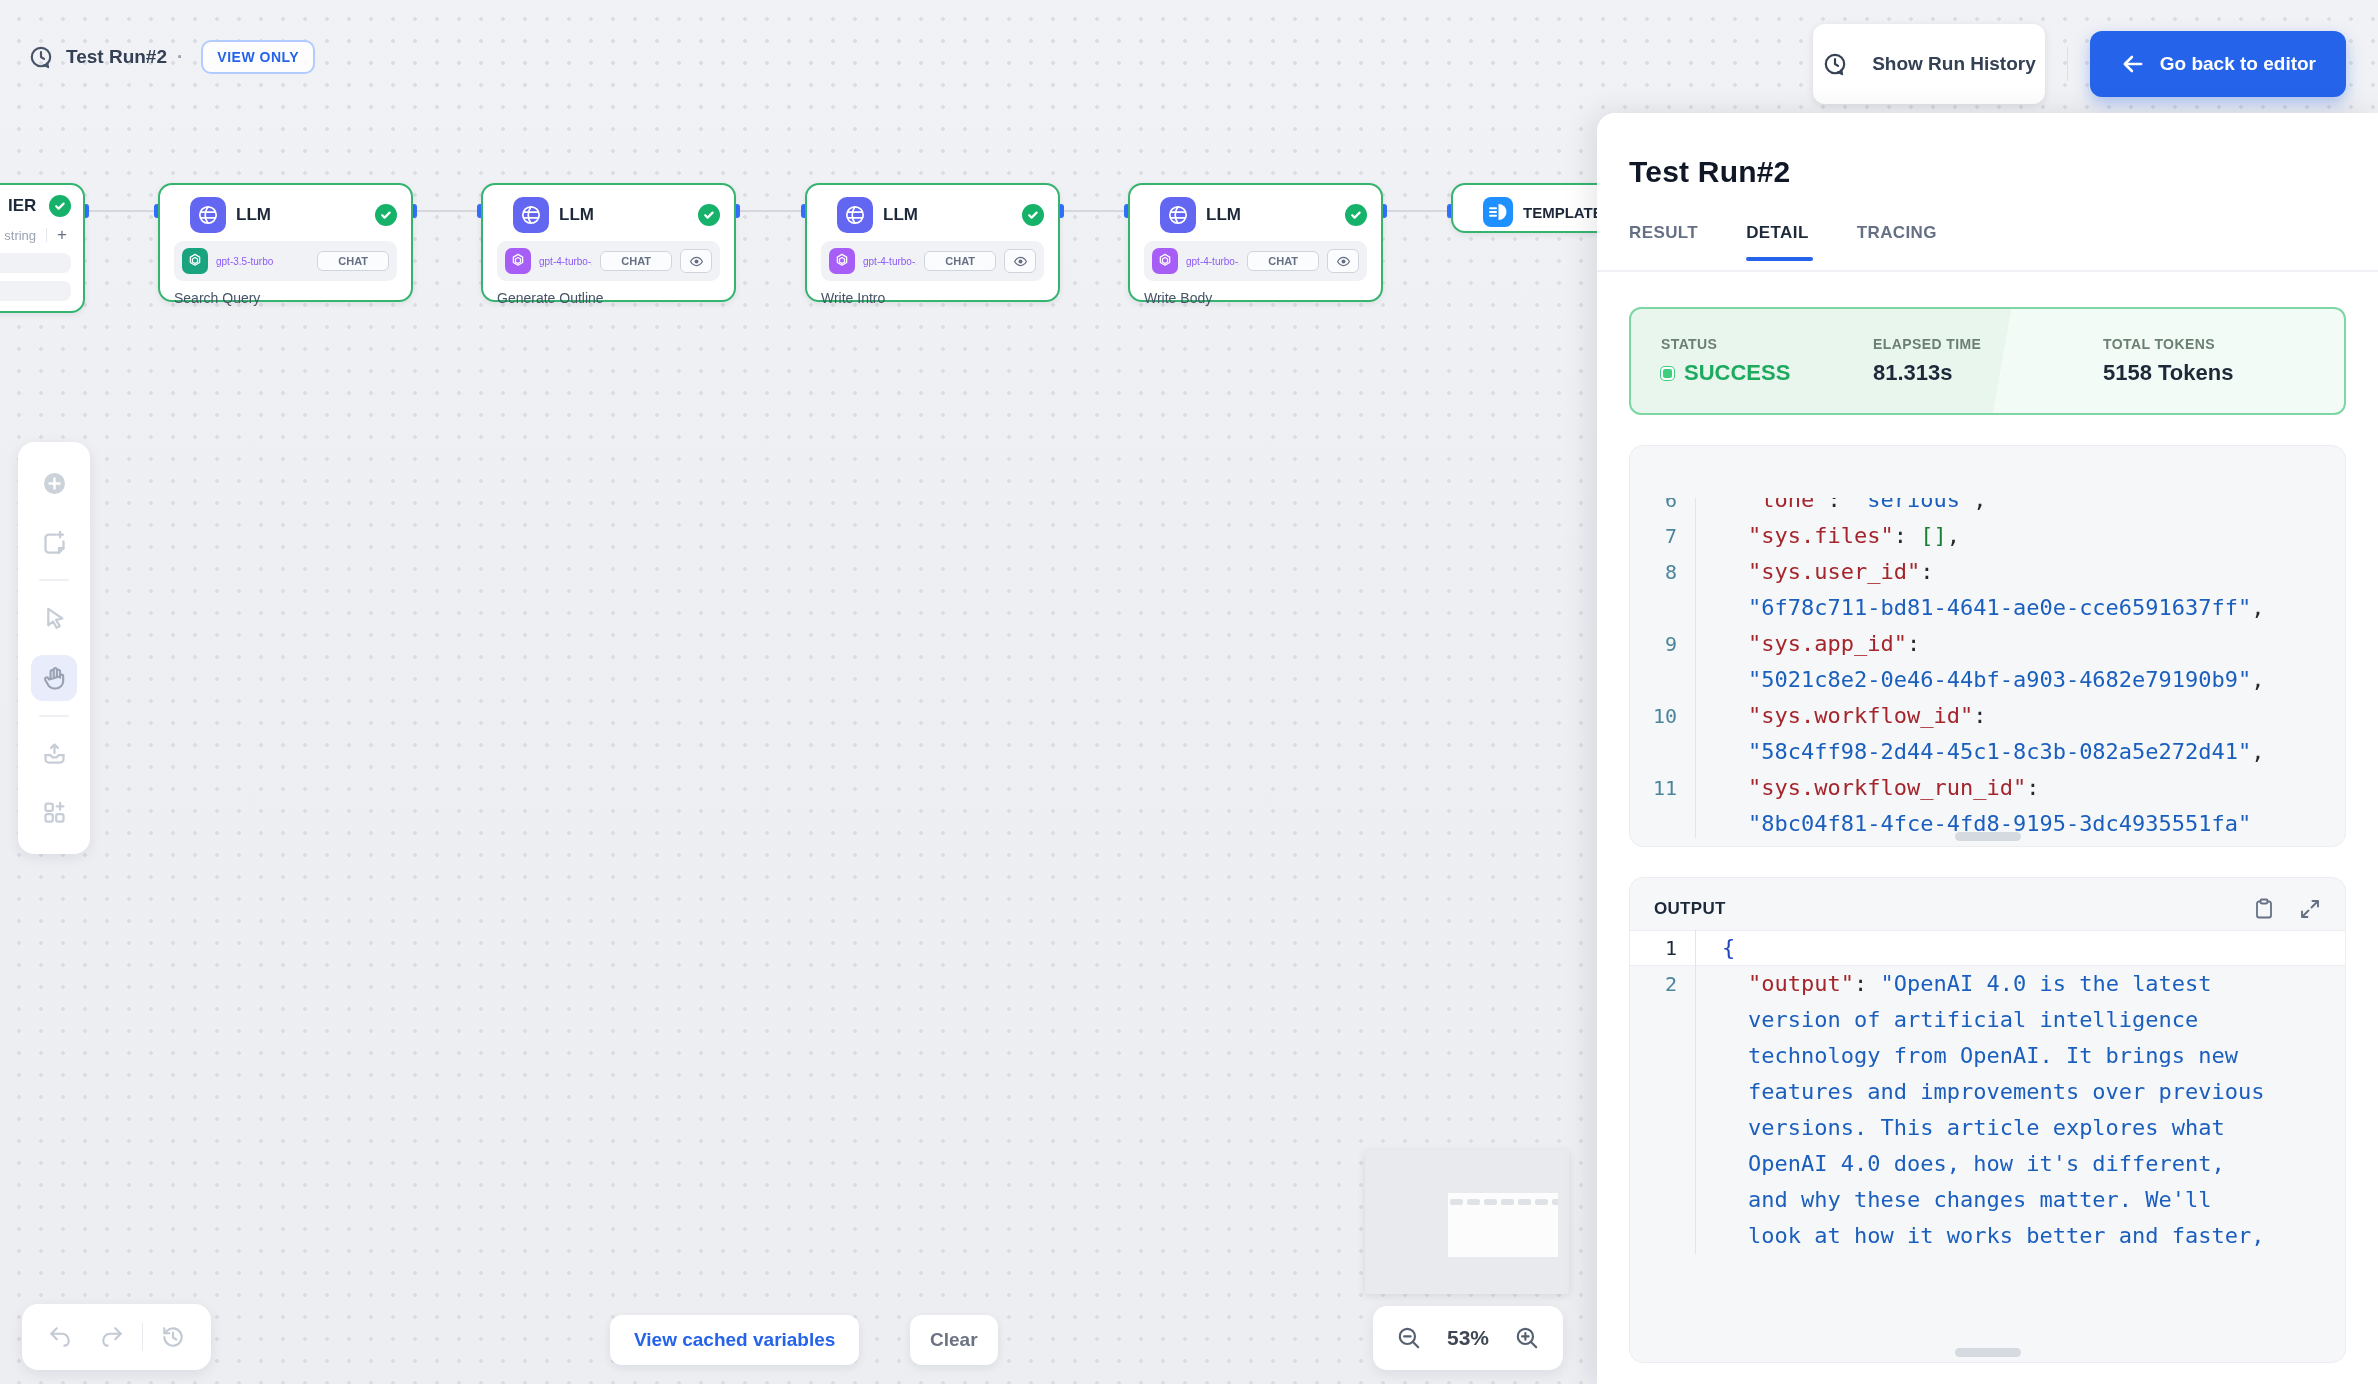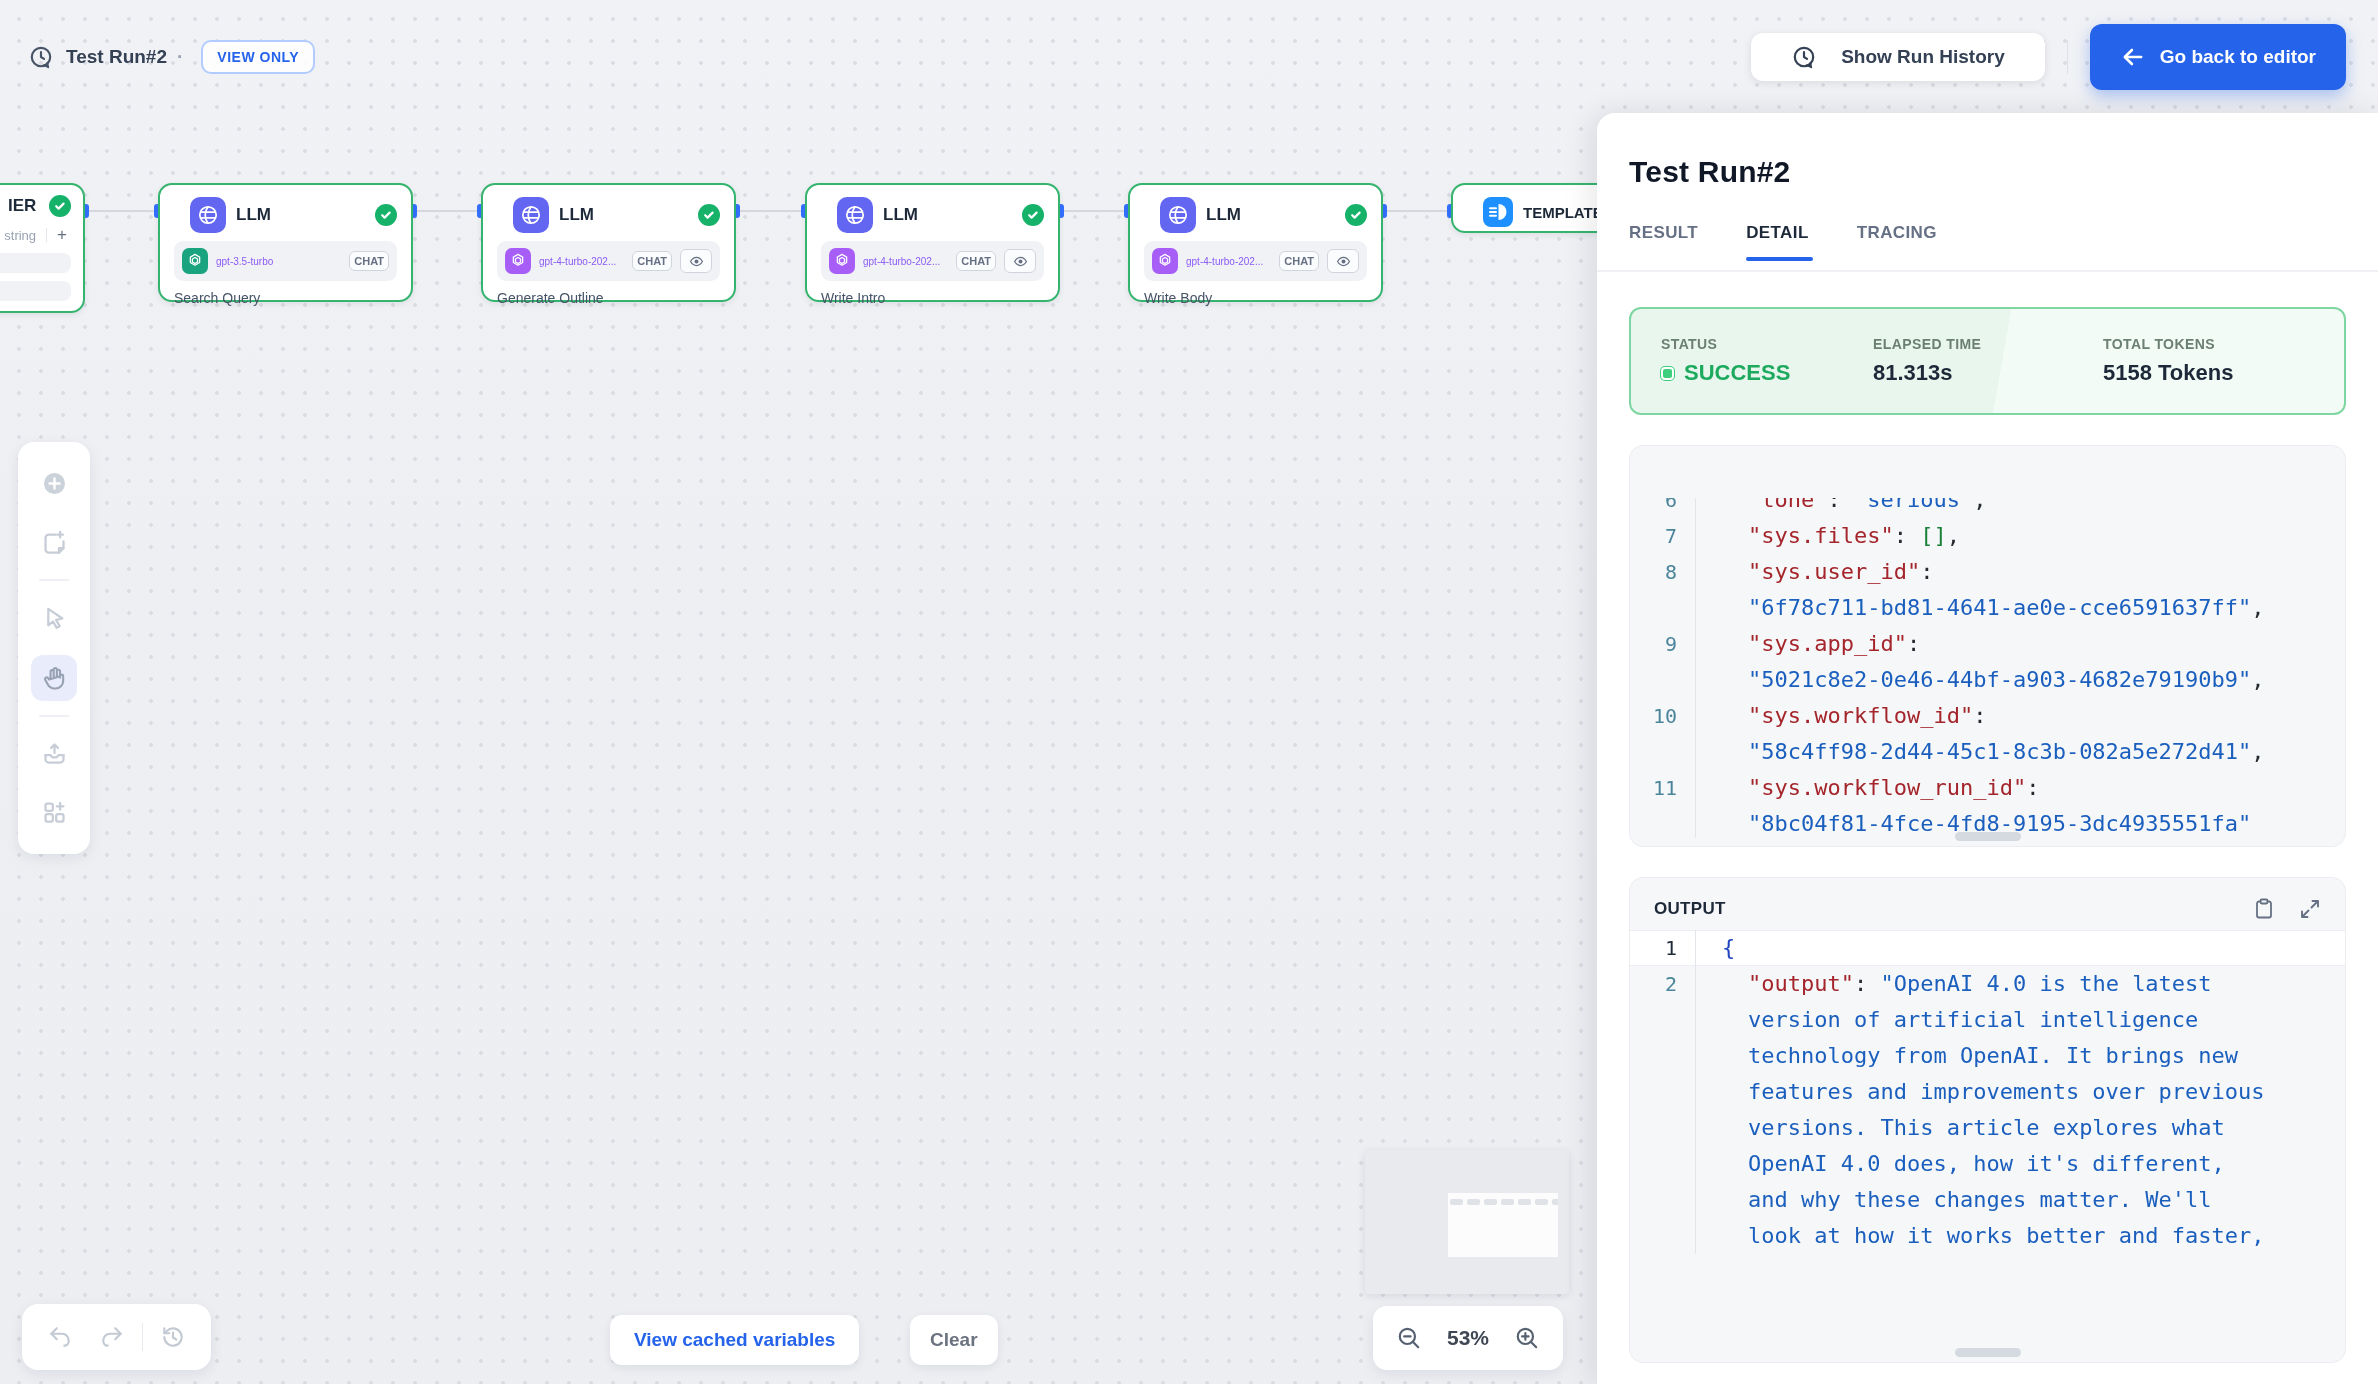--- a/index.html
+++ b/index.html
@@ -14,21 +14,21 @@
     background-size:22px 22px;background-position:8px 8px;opacity:.8;}
   
   .canvas-title{position:absolute;left:28px;top:40px;display:flex;align-items:center;gap:12px;z-index:20;}
   .canvas-title .ct-icon{width:26px;height:26px;color:#475467;display:inline-flex;}
   .canvas-title .ct-text{font-size:19px;font-weight:600;color:#344054;}
   .canvas-title .ct-sep{font-size:19px;font-weight:700;color:#98a2b3;margin-left:-2px;}
   .view-only{margin-left:6px;padding:7px 14px;border:2px solid #b2ccff;border-radius:10px;
     background:rgba(255,255,255,.85);color:#2563eb;font-size:14px;font-weight:700;letter-spacing:.5px;}
   
   .topbar{position:absolute;right:32px;top:24px;display:flex;align-items:center;gap:22px;z-index:20;}
-  .btn-white{display:flex;align-items:center;gap:24px;height:48px;padding:0 40px;background:#fff;
+  .btn-white{display:flex;align-items:center;gap:24px;height:80px;padding:0 9px;background:#fff;
     border:none;border-radius:12px;box-shadow:0 2px 8px rgba(16,24,40,.1);cursor:pointer;
     font-family:inherit;font-size:19px;font-weight:700;color:#344054;}
   .btn-white .bw-icon{width:26px;height:26px;color:#344054;display:inline-flex;}
   .top-divider{width:1px;height:34px;background:#dde0e6;}
   .btn-blue{display:flex;align-items:center;gap:14px;height:66px;padding:0 30px;border:none;border-radius:12px;
     background:#2563eb;color:#fff;font-family:inherit;font-size:19px;font-weight:700;cursor:pointer;
     box-shadow:0 6px 16px rgba(37,99,235,.35);}
   .btn-blue .bb-arrow{width:26px;height:26px;display:inline-flex;color:#fff;}
   
   .edge{position:absolute;height:2px;background:#d4d7dd;top:210px;z-index:4;}
@@ -41,21 +41,21 @@
   .node-icon svg{width:24px;height:24px;}
   .node-title{font-size:17px;font-weight:700;color:#1d2939;flex:1;}
   .check-badge{width:22px;height:22px;border-radius:50%;background:#17b26a;display:flex;align-items:center;justify-content:center;flex:0 0 auto;}
   .check-badge svg{width:14px;height:14px;}
   .model-pill{margin-top:8px;display:flex;align-items:center;gap:8px;background:#f1f2f5;border-radius:9px;
     height:40px;padding:0 8px;}
   .prov-icon{width:26px;height:26px;border-radius:7px;display:flex;align-items:center;justify-content:center;flex:0 0 auto;}
   .prov-icon svg{width:18px;height:18px;}
   .model-name{font-size:10px;color:#8b5cf6;white-space:nowrap;overflow:hidden;flex:1;}
   .chat-badge{font-size:11px;font-weight:700;color:#667085;border:1px solid #d0d5dd;border-radius:6px;
-    padding:3px 4px;background:#fbfcfd;flex:0 0 auto;}
+    padding:3px 20px;background:#fbfcfd;flex:0 0 auto;}
   .eye-badge{border:1px solid #d0d5dd;border-radius:6px;background:#fbfcfd;width:32px;height:24px;
     display:flex;align-items:center;justify-content:center;color:#667085;flex:0 0 auto;}
   .eye-badge svg{width:15px;height:15px;}
   .node-desc{margin-top:9px;font-size:14px;color:#475467;}
   
   .partial-node{position:absolute;left:-90px;top:183px;width:175px;height:130px;background:#fff;
     border:2px solid #35b46f;border-radius:14px;z-index:6;box-shadow:0 2px 6px rgba(16,24,40,.08);padding:10px 12px;}
   .pn-head{display:flex;align-items:center;justify-content:space-between;padding-left:84px;}
   .pn-title{font-size:17px;font-weight:700;color:#1d2939;}
   .pn-row{display:flex;align-items:center;justify-content:flex-end;gap:10px;margin-top:8px;padding-right:4px;}

